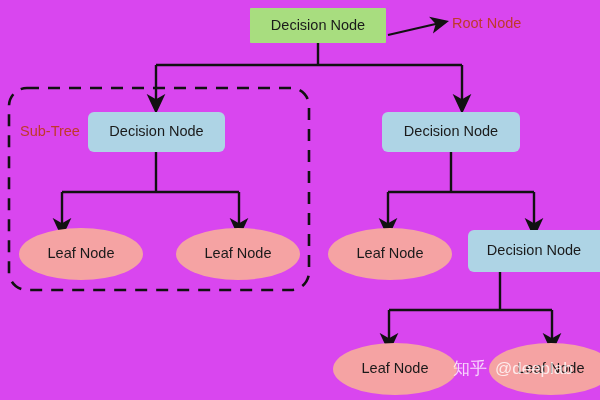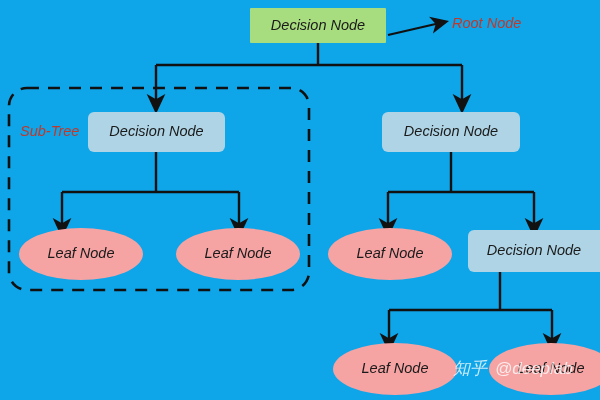--- a/index.html
+++ b/index.html
@@ -7,23 +7,22 @@
     padding: 0;
     background: #ffffff;
   }
   body {
     font-family: "Liberation Sans", sans-serif;
   }
   #canvas {
     position: relative;
     width: 600px;
     height: 400px;
-    background: #0ea5e9;
+    background: #d946ef;
     overflow: hidden;
-    font-style: italic;
   }
   #diagram-svg {
     position: absolute;
     left: 0;
     top: 0;
     width: 600px;
     height: 400px;
   }
   .node-label {
     font-family: "Liberation Sans", sans-serif;

